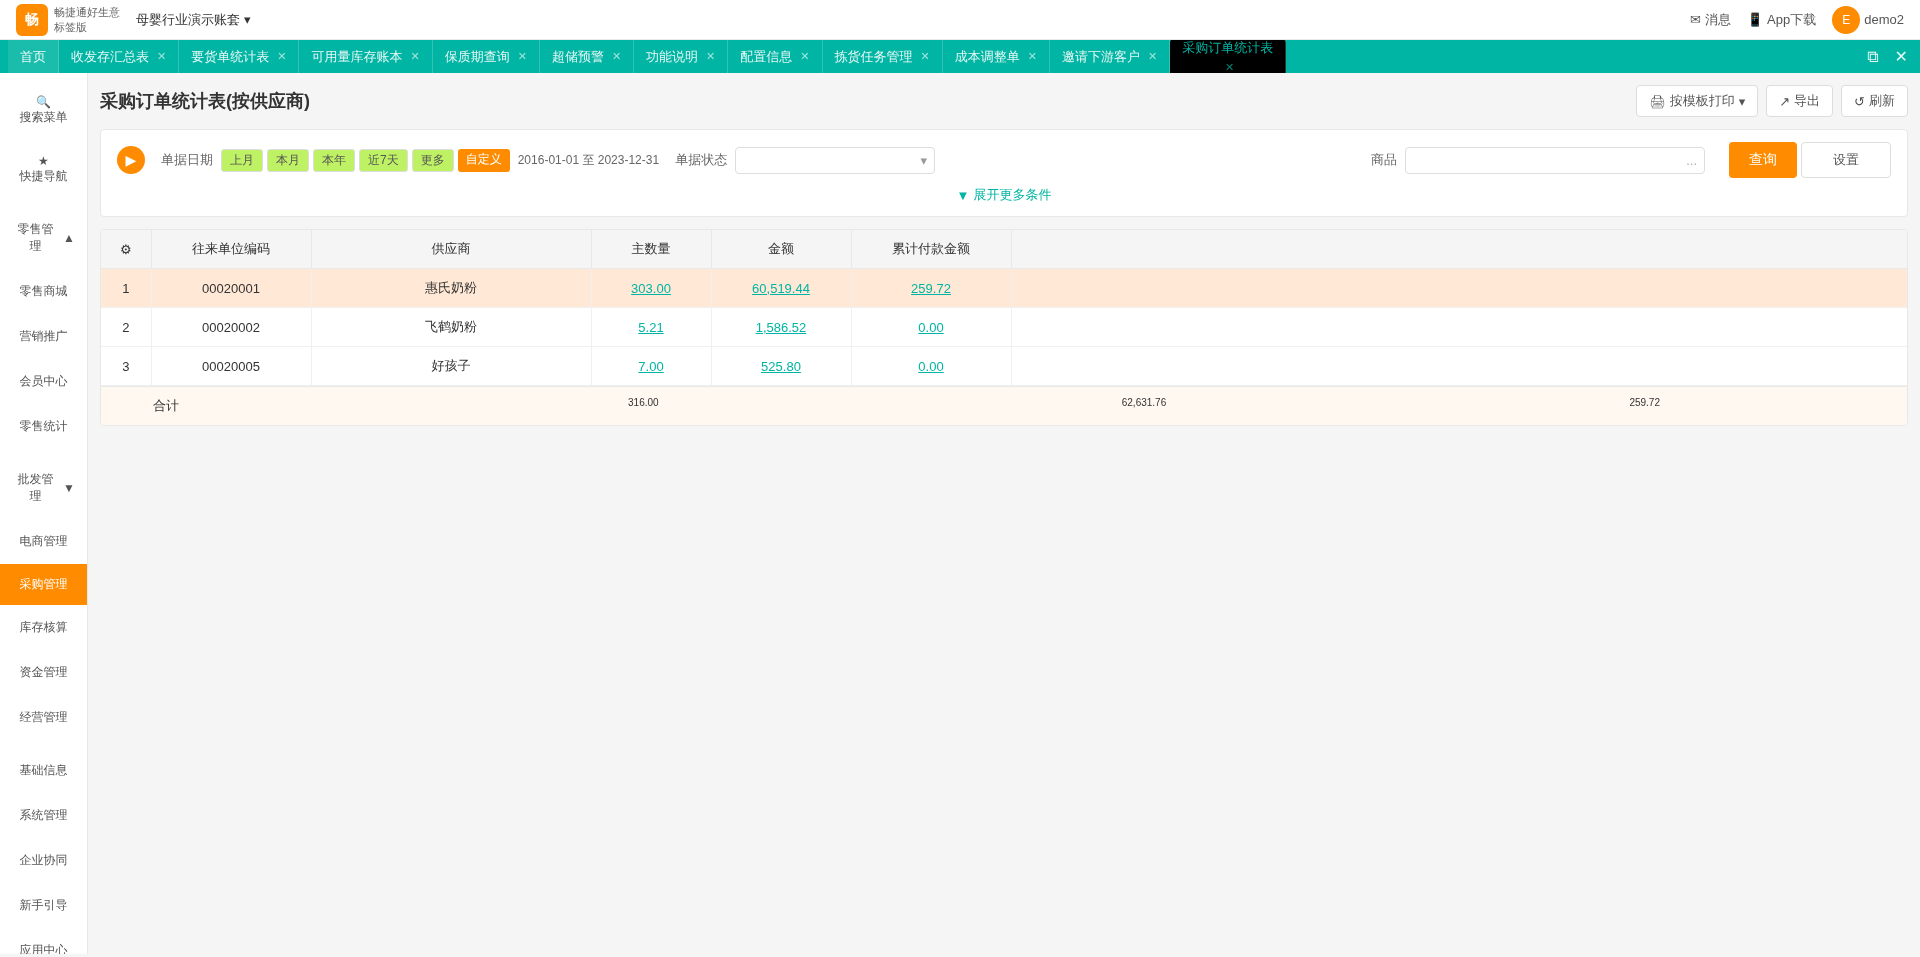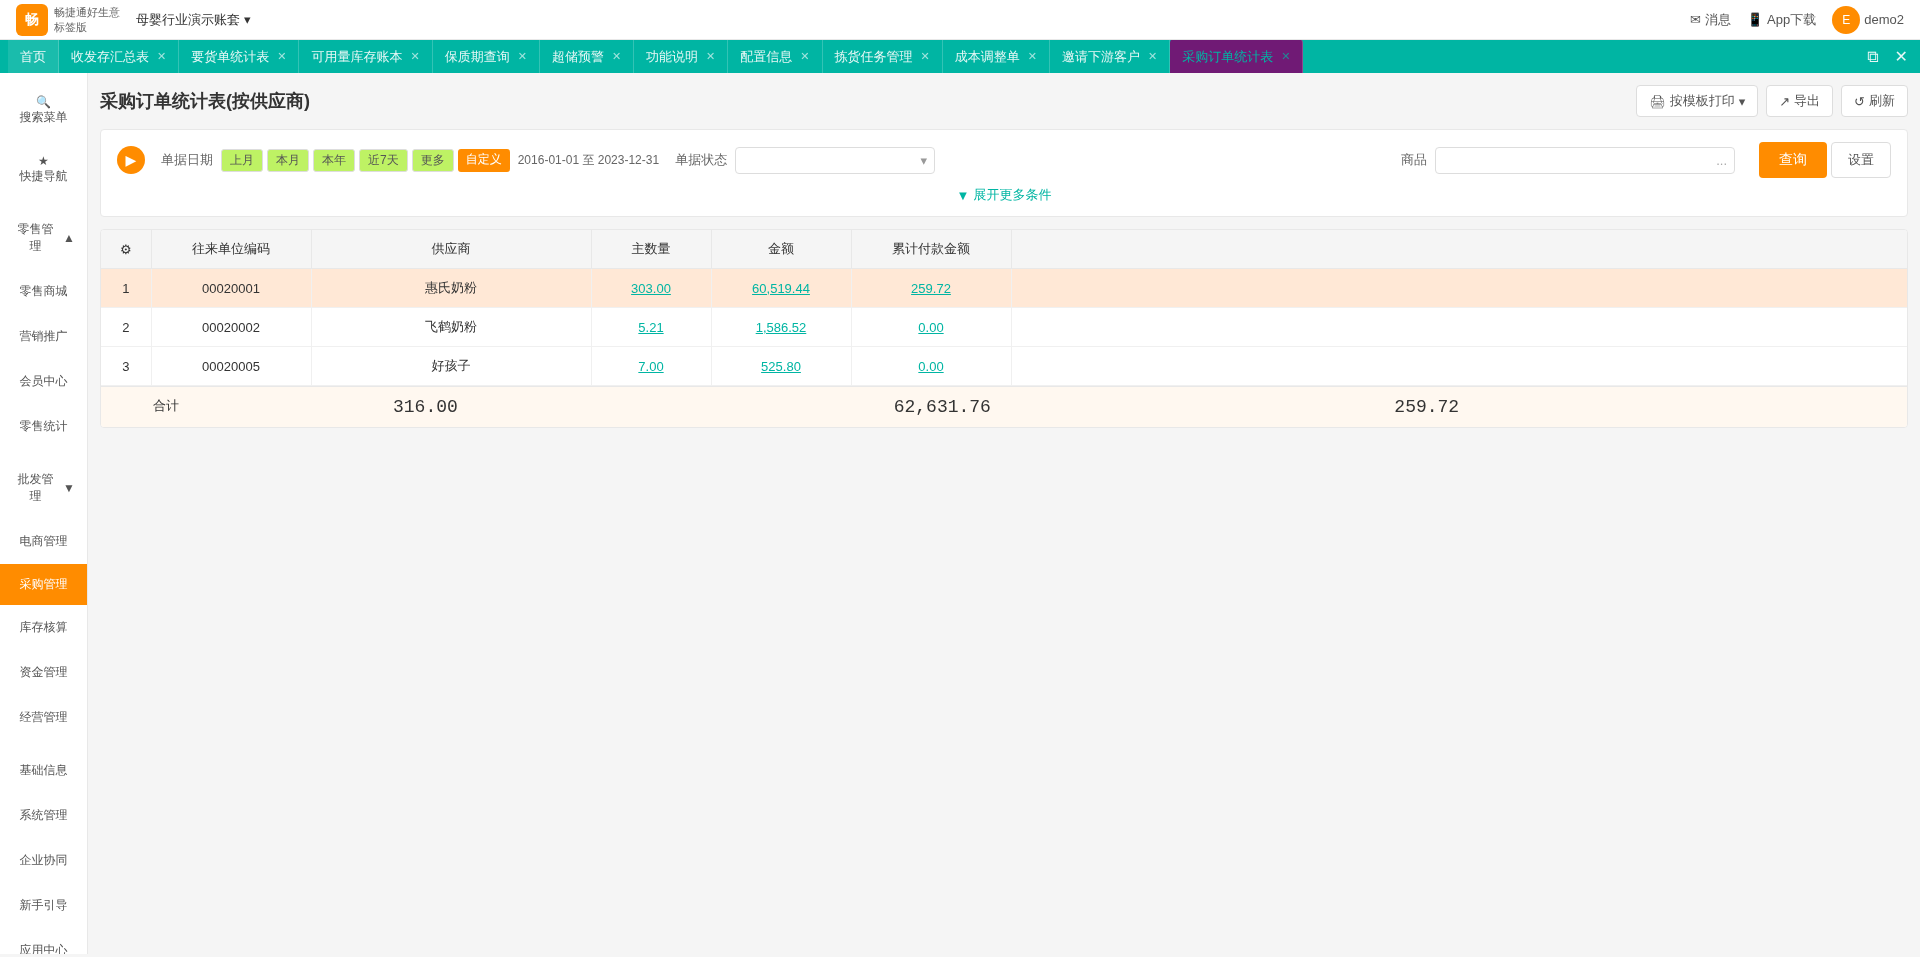--- a/index.html
+++ b/index.html
@@ -12,21 +12,21 @@
     .logo-icon { width: 32px; height: 32px; background: #ff8c00; border-radius: 6px; display: flex; align-items: center; justify-content: center; color: white; font-size: 14px; font-weight: bold; }
     .logo-text { font-size: 11px; color: #666; line-height: 1.3; }
     .workspace-selector { display: flex; align-items: center; gap: 4px; color: #333; font-size: 13px; cursor: pointer; padding: 4px 8px; border-radius: 4px; }
     .top-bar-right { display: flex; align-items: center; gap: 16px; }
     .top-bar-btn { display: flex; align-items: center; gap: 4px; color: #555; font-size: 13px; cursor: pointer; }
     .user-avatar { width: 28px; height: 28px; border-radius: 50%; background: #ff8c00; display: flex; align-items: center; justify-content: center; color: white; font-size: 12px; }
 
     
     .nav-tabs { height: 33px; background: #00b5a3; display: flex; align-items: center; padding: 0 0 0 8px; overflow: hidden; }
     .nav-tab { height: 36px; padding: 0 12px; display: flex; align-items: center; gap: 4px; color: rgba(255,255,255,0.9); font-size: 13px; cursor: pointer; white-space: nowrap; border-right: 1px solid rgba(255,255,255,0.2); position: relative; }
-    .nav-tab.active { background: #701a75; color: #00b5a3; border-radius: 4px 4px 0 0; }
+    .nav-tab.active { background: #000000; color: #00b5a3; border-radius: 4px 4px 0 0; flex-direction: column; }
     .nav-tab .close-x { font-size: 11px; opacity: 0.7; margin-left: 4px; }
     .nav-tab-home { background: rgba(255,255,255,0.1); }
     .nav-right-btns { margin-left: auto; display: flex; align-items: center; gap: 8px; padding-right: 8px; }
     .nav-icon-btn { color: rgba(255,255,255,0.9); cursor: pointer; font-size: 16px; padding: 4px; }
 
     
     .main-layout { display: flex; height: calc(957px - 76px); }
 
     
     .sidebar { width: 88px; background: #fff; border-right: 1px solid #e8e8e8; display: flex; flex-direction: column; padding: 8px 0; overflow-y: auto; flex-shrink: 0; }
@@ -55,37 +55,37 @@
     .filter-date-buttons { display: flex; gap: 4px; }
     .filter-date-btn { padding: 2px 8px; border: 1px solid #ddd; border-radius: 3px; font-size: 12px; color: #555; cursor: pointer; background: #bef264; }
     .filter-date-custom { background: #ff8c00; color: white; border-color: #ff8c00; border-radius: 3px; padding: 2px 8px; font-size: 12px; }
     .filter-date-range { color: #666; font-size: 12px; }
     .filter-select { border: 1px solid #ddd; border-radius: 4px; padding: 5px 28px 5px 8px; font-size: 13px; color: #333; background: #fff; appearance: none; min-width: 200px; cursor: pointer; position: relative; }
     .filter-select-wrapper { position: relative; display: inline-block; }
     .filter-select-wrapper::after { content: '▾'; position: absolute; right: 8px; top: 50%; transform: translateY(-50%); color: #999; pointer-events: none; }
     .filter-input { border: 1px solid #ddd; border-radius: 4px; padding: 5px 8px; font-size: 13px; color: #333; min-width: 200px; }
     .filter-more-btn { color: #00b5a3; cursor: pointer; font-size: 13px; display: flex; align-items: center; gap: 4px; margin-top: 8px; justify-content: center; }
     .btn-query { background: #ff8c00; color: white; border: none; border-radius: 4px; padding: 8px 20px; font-size: 14px; cursor: pointer; margin-left: auto; }
-    .btn-settings { background: #fff; color: #555; border: 1px solid #ddd; border-radius: 4px; padding: 8px 16px; font-size: 13px; cursor: pointer; }
+    .btn-settings { background: #fff; color: #555; border: 1px solid #ddd; border-radius: 4px; padding: 8px 31px; font-size: 13px; cursor: pointer; }
     .filter-input-with-dots { position: relative; }
     .filter-dots { position: absolute; right: 8px; top: 50%; transform: translateY(-50%); color: #aaa; cursor: pointer; }
 
     
     .table-container { background: #fff; border-radius: 4px; border: 1px solid #e8e8e8; overflow: hidden; }
     .data-table { width: 100%; border-collapse: collapse; }
     .data-table th { background: #f5f5f5; padding: 10px 12px; text-align: center; font-weight: 500; color: #333; font-size: 13px; border-bottom: 1px solid #e8e8e8; border-right: 1px solid #e8e8e8; }
     .data-table th:last-child { border-right: none; }
     .data-table td { padding: 10px 12px; text-align: center; color: #333; font-size: 13px; border-bottom: 1px solid #f0f0f0; border-right: 1px solid #f0f0f0; }
     .data-table td:last-child { border-right: none; }
     .data-table tr.selected td { background: #ffe8d6; }
     .data-table .link-text { color: #00b5a3; text-decoration: underline; cursor: pointer; }
     .table-footer { background: #fff8f0; padding: 10px 12px; display: flex; border-top: 1px solid #e8e8e8; }
     .table-footer-label { font-weight: 500; color: #333; min-width: 280px; padding-left: 40px; }
     .table-footer-values { display: flex; gap: 0; flex: 1; }
-    .footer-val { flex: 1; font-weight: 500; color: #333; font-size: 18px; font-family: Liberation Mono, monospace; }
+    .footer-val { flex: 1; text-align: center; font-weight: 500; color: #333; font-size: 10px; }
     .col-no { width: 50px; }
     .col-code { width: 160px; }
     .col-supplier { width: 280px; }
     .col-qty { width: 120px; }
     .col-amount { width: 140px; }
     .col-paid { width: 160px; }
   </style>
 </head>
 <body>
 

